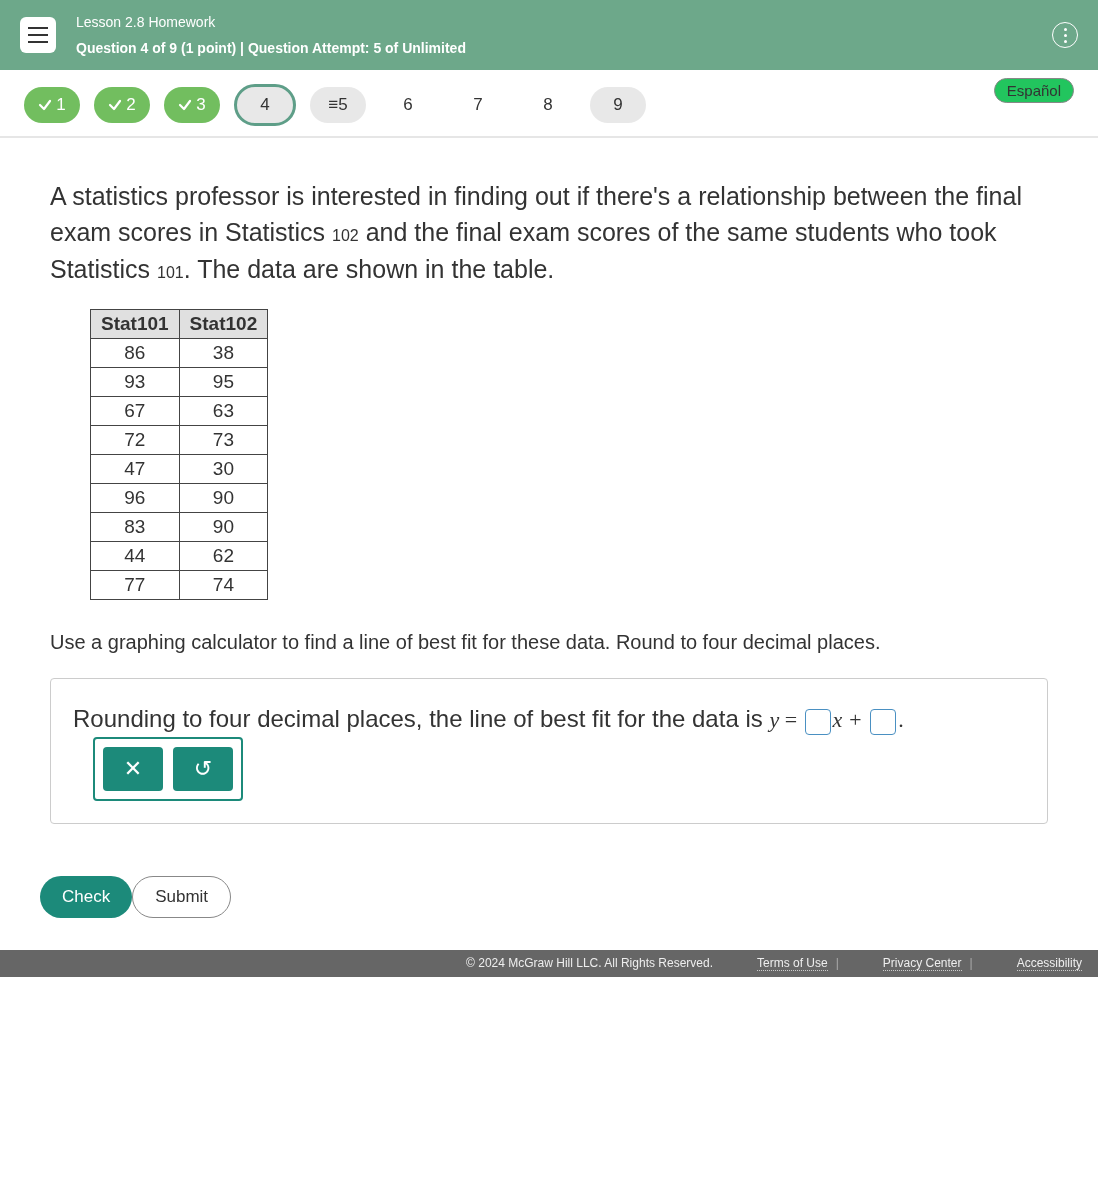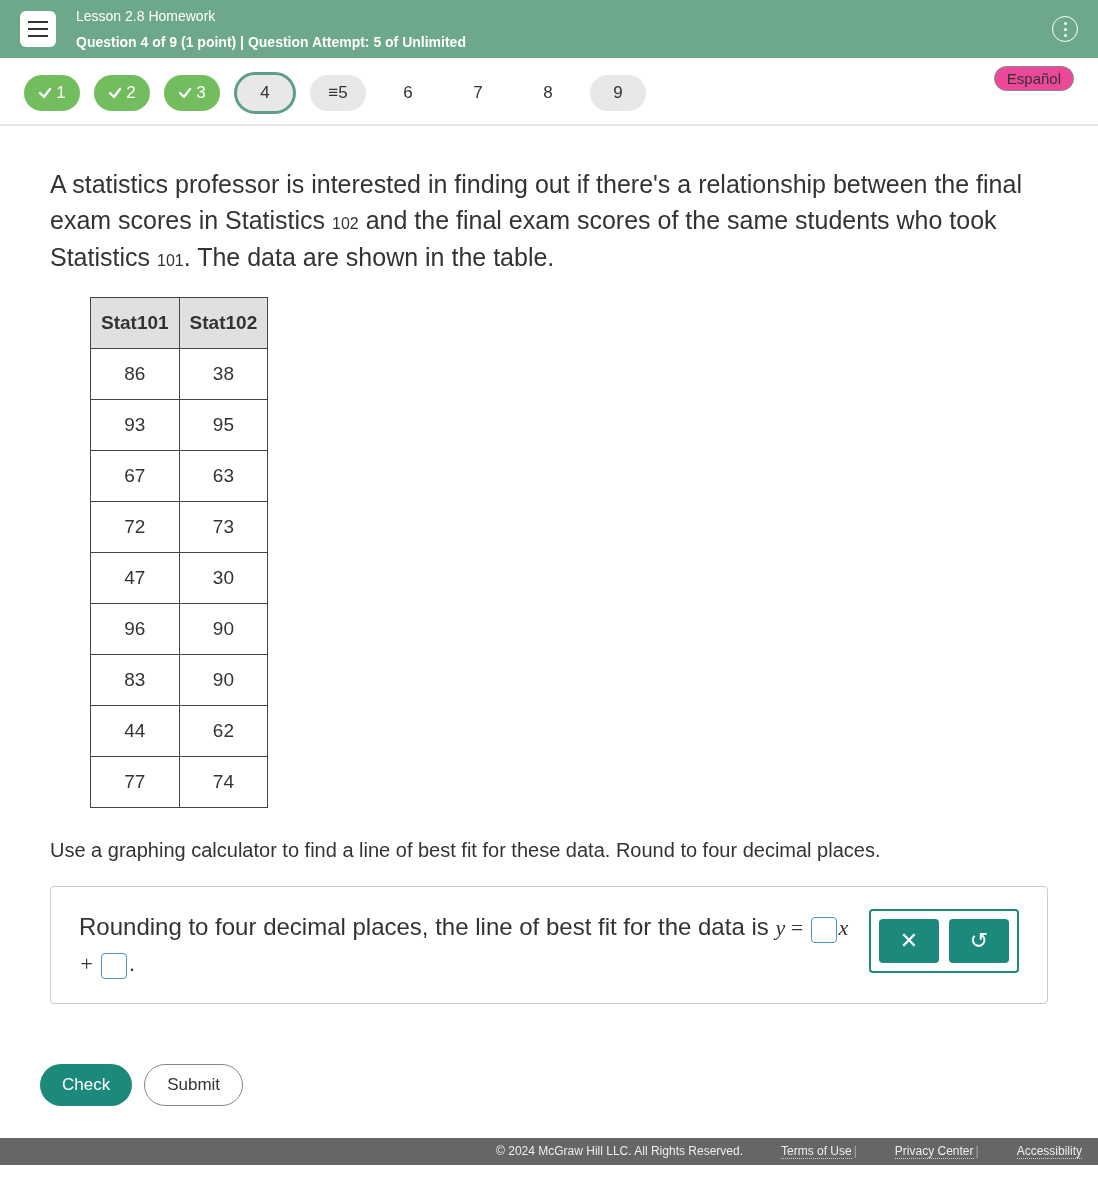--- a/index.html
+++ b/index.html
@@ -4,21 +4,21 @@
   <style>
     * { box-sizing: border-box; margin: 0; padding: 0; }
     body {
       font-family: Arial, Helvetica, sans-serif;
       background: #fff;
       width: 1098px;
     }
     .header {
       background: #6da88a;
       color: #fff;
-      padding: 8px 20px;
+      padding: 14px 20px;
       display: flex;
       align-items: center;
       position: relative;
     }
     .menu-icon {
       width: 36px;
       height: 36px;
       background: #fff;
       border-radius: 6px;
       display: flex;
@@ -86,64 +86,65 @@
     .espanol {
       position: absolute;
       right: 24px;
       top: 8px;
       border: 1.5px solid #888;
       border-radius: 16px;
       padding: 3px 12px;
       font-size: 15px;
       cursor: pointer;
       color: #333;
-      background: #ec4899;
+      background: #22c55e;
     }
 
     .content {
       padding: 40px 50px 20px 50px;
       color: #333;
     }
     .prompt {
       font-size: 25px;
       line-height: 1.45;
       margin-bottom: 22px;
     }
     .small-num { font-size: 16px; }
 
     .data-table {
       border-collapse: collapse;
       margin-left: 40px;
       margin-bottom: 28px;
     }
     .data-table th, .data-table td {
       border: 1px solid #444;
-      padding: 14px 10px;
+      padding: 3px 10px;
       text-align: center;
       font-size: 19px;
     }
     .data-table th {
       background: #e0e0e0;
       font-weight: bold;
     }
 
     .instruction {
       font-size: 20px;
       line-height: 1.4;
       margin-bottom: 22px;
     }
 
     .answer-box {
       border: 1px solid #ccc;
       border-radius: 4px;
-      padding: 22px 28px;
+      padding: 22px 22px;
       display: flex;
       align-items: flex-start;
       justify-content: space-between;
-      margin-bottom: 40px;
+      margin-bottom: 32px;
+      flex-direction: column;
     }
     .answer-text {
       font-size: 24px;
       line-height: 1.5;
       flex: 1;
     }
     .formula {
       font-style: italic;
       font-family: 'Times New Roman', serif;
       font-size: 22px;
@@ -177,42 +178,42 @@
       cursor: pointer;
       color: #fff;
       font-size: 22px;
     }
 
     .bottom-bar {
       padding: 0 40px 14px 40px;
     }
     .action-row {
       display: flex;
-      gap: 12px;
+      gap: 0;
       margin-bottom: 18px;
     }
     .btn {
       padding: 10px 22px;
       border-radius: 22px;
       font-size: 17px;
       cursor: pointer;
       border: none;
     }
     .btn-primary { background: #1c8a7a; color: #fff; }
     .btn-outline { background: #fff; border: 1.5px solid #888; color: #333; }
 
     .footer {
       background: #666;
       color: #eee;
       font-size: 12px;
       padding: 6px 16px;
       display: flex;
       justify-content: flex-end;
       align-items: center;
-      gap: 2px;
+      gap: 8px;
     }
     .footer a { color: #eee; text-decoration: none; border-bottom: 1px dotted #ccc; cursor: pointer; margin-left: 36px; }
     .footer .sep { color: #aaa; }
   </style>
 </head>
 <body>
 
 <div class="header">
   <div class="menu-icon">
     <span></span>

